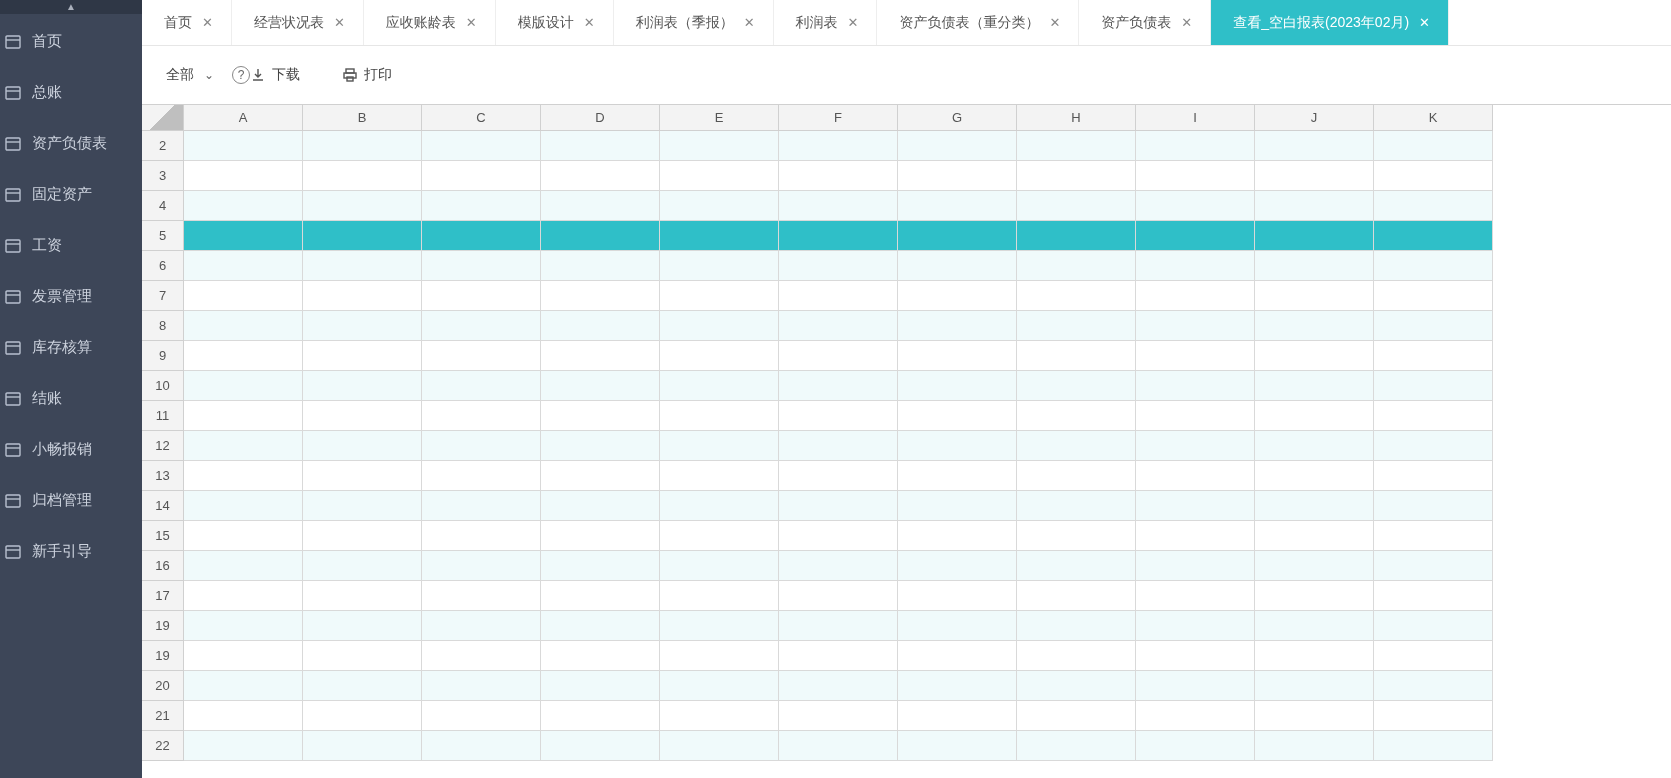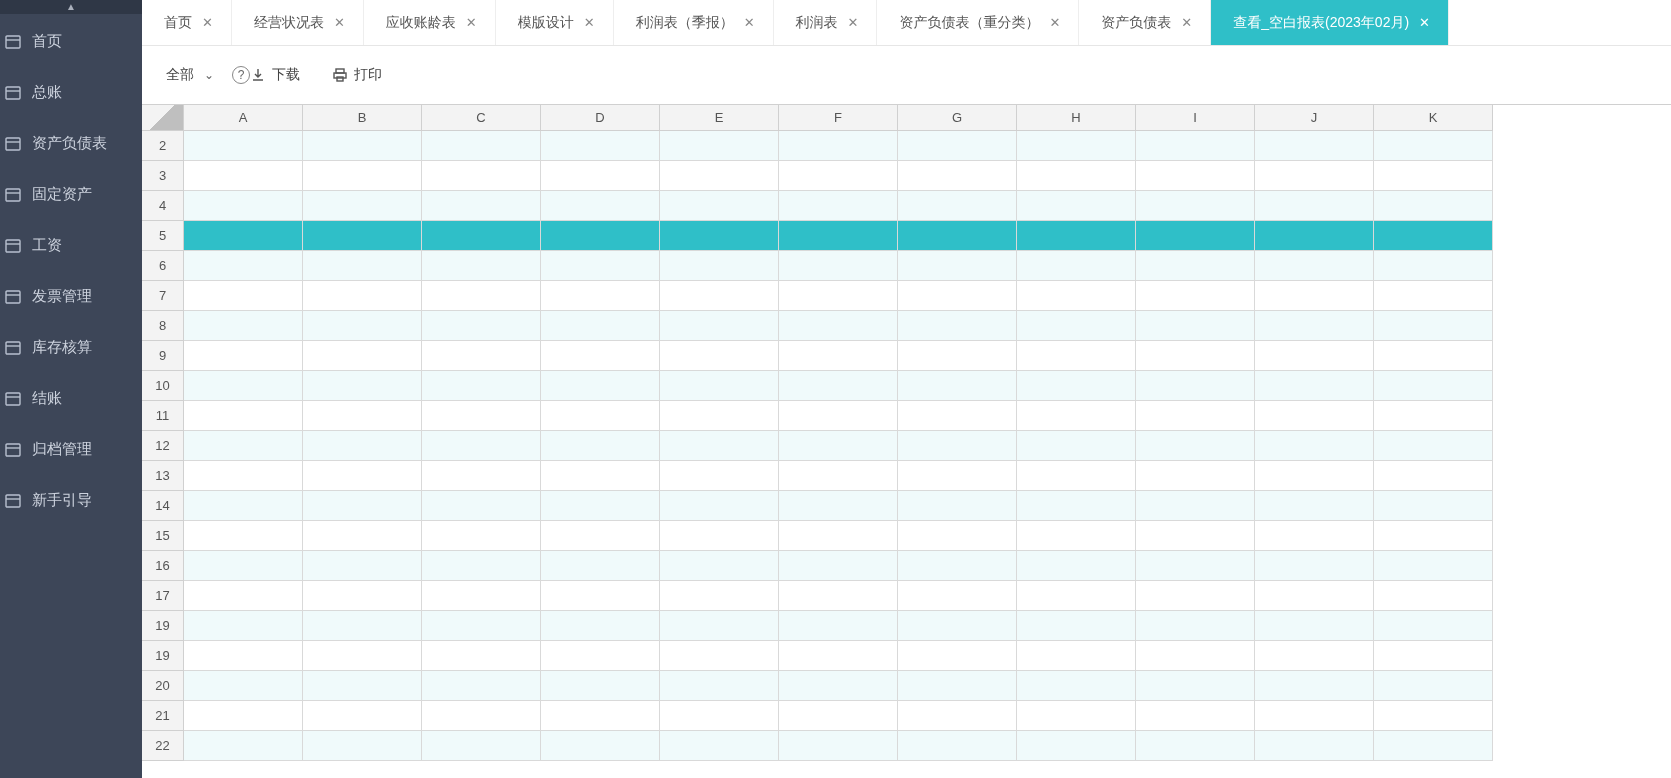--- a/index.html
+++ b/index.html
@@ -18,21 +18,21 @@
 .tab { display: flex; align-items: center; padding: 0 18px 0 22px; gap: 10px; color: #555; cursor: pointer; border-right: 1px solid #eee; white-space: nowrap; }
 .tab.active { background: #2fbfc8; color: #fff; }
 .tab-close { font-size: 13px; color: #888; cursor: pointer; }
 .tab.active .tab-close { color: #fff; }
 
 .toolbar { display: flex; align-items: center; height: 58px; padding: 0 20px 0 24px; }
 .filter { display: flex; align-items: center; gap: 10px; color: #444; }
 .chev { font-size: 12px; color: #666; }
 .help { width: 18px; height: 18px; border: 1px solid #888; border-radius: 50%; display: inline-flex; align-items: center; justify-content: center; font-size: 12px; color: #666; margin-left: 8px; }
 .title { flex: 1; text-align: center; font-size: 22px; color: #222; font-weight: 500; }
-.tool-actions { display: flex; align-items: center; gap: 32px; color: #444; }
+.tool-actions { display: flex; align-items: center; gap: 42px; color: #444; }
 .tool-btn { display: flex; align-items: center; gap: 6px; cursor: pointer; }
 
 
 .sheet { flex: 1; overflow: hidden; border-top: 1px solid #d0d0d0; }
 .sheet-inner { display: grid; grid-template-columns: 42px repeat(11, 119px); }
 .hdr, .rowhdr { background: #f3f3f3; border-right: 1px solid #d0d0d0; border-bottom: 1px solid #d0d0d0; height: 26px; display: flex; align-items: center; justify-content: center; color: #555; font-size: 13px; }
 .corner { background: linear-gradient(135deg, #f3f3f3 0 49%, #bfbfbf 50% 100%); }
 .rowhdr { height: 30px; background: #f3f3f3; }
 .cell { border-right: 1px solid #d9d9d9; border-bottom: 1px solid #d9d9d9; height: 30px; }
 svg { display: block; }
@@ -108,20 +108,29 @@
           <span>库存核算</span>
         </div>
         <div class="sidebar-item">
           <span class="sidebar-icon">
             <svg width="18" height="18" viewBox="0 0 18 18" fill="none" stroke="#b8c0cf" stroke-width="1.4">
               <rect x="2" y="3" width="14" height="12" rx="1"></rect>
               <path d="M2 7h14"></path>
             </svg>
           </span>
           <span>结账</span>
+        </div>
+        <div class="sidebar-item">
+          <span class="sidebar-icon">
+            <svg width="18" height="18" viewBox="0 0 18 18" fill="none" stroke="#b8c0cf" stroke-width="1.4">
+              <rect x="2" y="3" width="14" height="12" rx="1"></rect>
+              <path d="M2 7h14"></path>
+            </svg>
+          </span>
+          <span>小畅报销</span>
         </div>
         <div class="sidebar-item">
           <span class="sidebar-icon">
             <svg width="18" height="18" viewBox="0 0 18 18" fill="none" stroke="#b8c0cf" stroke-width="1.4">
               <rect x="2" y="3" width="14" height="12" rx="1"></rect>
               <path d="M2 7h14"></path>
             </svg>
           </span>
           <span>归档管理</span>
         </div>

